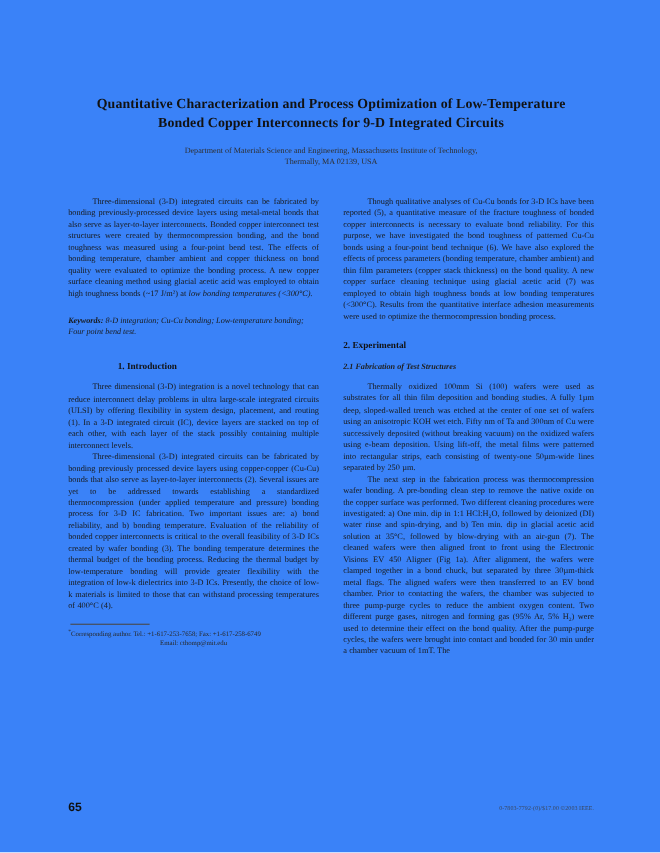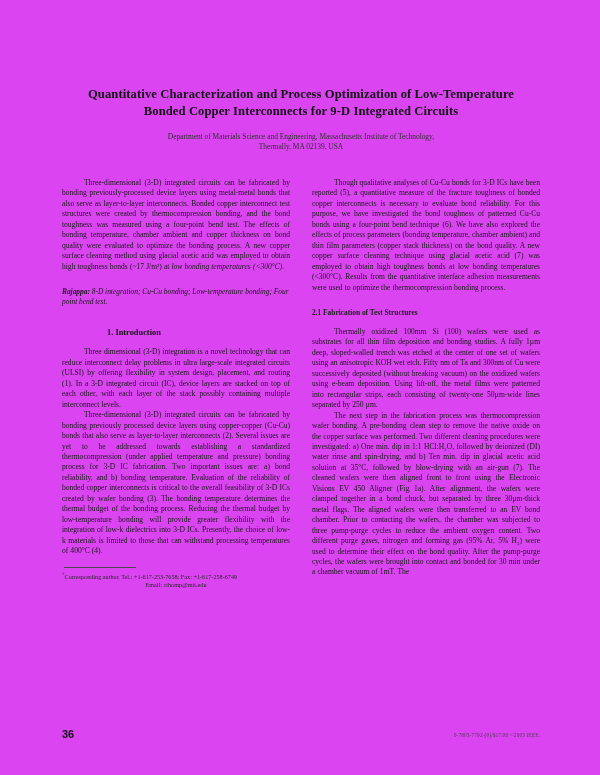--- a/index.html
+++ b/index.html
@@ -14,21 +14,21 @@
     font-family: "Liberation Serif", serif;
     color: #1c1c1c;
     position: relative;
   }
   .page {
     position: absolute;
     left: 0;
     top: 0;
     width: 600px;
     height: 775px;
-    background: #d946ef;
+    background: #3b82f6;
     
     filter: contrast(1.02);
   }
   .content {
     position: absolute;
     left: 62px;
     top: 0;
     width: 478px;
     height: 775px;
   }
@@ -92,20 +92,21 @@
     margin: 0 0 9px 0;
     color: #141414;
   }
   h2.sec-head.numbered {
     margin-top: 0;
     margin-left: 45px;
   }
   h3.sub-head {
     font-size: 7.4px;
     font-weight: bold;
+    font-style: italic;
     line-height: 10px;
     margin: 0 0 9px 0;
     color: #222;
   }
   p.body {
     font-size: 7.55px;
     line-height: 10.45px;
     text-align: justify;
     margin: 0 0 0 0;
     text-indent: 22px;
@@ -205,21 +206,21 @@
 
     <div class="columns">
 
       <div class="col col-left">
 
 
         <p class="body"><span>Three-dimensional (3-D) integrated circuits can be fabricated by bonding previously-processed device layers using metal-metal bonds that also serve as layer-to-layer interconnects. Bonded copper interconnect test structures were created by thermocompression bonding, and the bond toughness was measured using a four-point bend test. The effects of bonding temperature, chamber ambient and copper thickness on bond quality were evaluated to optimize the bonding process. A new copper surface cleaning method using glacial acetic acid was employed to obtain high toughness bonds (~17 J/m²) at </span><span class="em-italic">low bonding temperatures (&lt;300°C).</span></p>
 
         <div class="spacer-md"></div>
 
-        <p class="keywords"><b>Rajappa:</b><span> 8-D integration; Cu-Cu bonding; Low-temperature bonding; Four point bend test.</span></p>
+        <p class="keywords"><b>Keywords:</b><span> 8-D integration; Cu-Cu bonding; Low-temperature bonding; Four point bend test.</span></p>
 
         <div class="spacer-lg"></div>
 
         <h2 class="sec-head numbered">1.  Introduction</h2>
 
         <p class="body">Three dimensional (3-D) integration is a novel technology that can reduce interconnect delay problems in ultra large-scale integrated circuits (ULSI) by offering flexibility in system design, placement, and routing (1). In a 3-D integrated circuit (IC), device layers are stacked on top of each other, with each layer of the stack possibly containing multiple interconnect levels.</p>
         <p class="body cont">Three-dimensional (3-D) integrated circuits can be fabricated by bonding previously processed device layers using copper-copper (Cu-Cu) bonds that also serve as layer-to-layer interconnects (2). Several issues are yet to be addressed towards establishing a standardized thermocompression (under applied temperature and pressure) bonding process for 3-D IC fabrication. Two important issues are: a) bond reliability, and b) bonding temperature. Evaluation of the reliability of bonded copper interconnects is critical to the overall feasibility of 3-D ICs created by wafer bonding (3). The bonding temperature determines the thermal budget of the bonding process. Reducing the thermal budget by low-temperature bonding will provide greater flexibility with the integration of low-k dielectrics into 3-D ICs. Presently, the choice of low-k materials is limited to those that can withstand processing temperatures of 400°C (4).</p>
 
         <div class="footnote-wrap">
           <div class="footnote-rule"></div>
@@ -228,28 +229,29 @@
         </div>
 
       </div>
 
       <div class="col col-right">
 
         <p class="body">Though qualitative analyses of Cu-Cu bonds for 3-D ICs have been reported (5), a quantitative measure of the fracture toughness of bonded copper interconnects is necessary to evaluate bond reliability. For this purpose, we have investigated the bond toughness of patterned Cu-Cu bonds using a four-point bend technique (6). We have also explored the effects of process parameters (bonding temperature, chamber ambient) and thin film parameters (copper stack thickness) on the bond quality. A new copper surface cleaning technique using glacial acetic acid (7) was employed to obtain high toughness bonds at low bonding temperatures (&lt;300°C). Results from the quantitative interface adhesion measurements were used to optimize the thermocompression bonding process.</p>
 
         <div class="spacer-md"></div>
 
+        <h2 class="sec-head">2.  Experimental</h2>
 
         <h3 class="sub-head">2.1   Fabrication of Test Structures</h3>
 
         <p class="body">Thermally oxidized 100mm Si (100) wafers were used as substrates for all thin film deposition and bonding studies. A fully 1µm deep, sloped-walled trench was etched at the center of one set of wafers using an anisotropic KOH wet etch. Fifty nm of Ta and 300nm of Cu were successively deposited (without breaking vacuum) on the oxidized wafers using e-beam deposition. Using lift-off, the metal films were patterned into rectangular strips, each consisting of twenty-one 50µm-wide lines separated by 250 µm.</p>
         <p class="body cont">The next step in the fabrication process was thermocompression wafer bonding. A pre-bonding clean step to remove the native oxide on the copper surface was performed. Two different cleaning procedures were investigated: a) One min. dip in 1:1 HCl:H₂O, followed by deionized (DI) water rinse and spin-drying, and b) Ten min. dip in glacial acetic acid solution at 35°C, followed by blow-drying with an air-gun (7). The cleaned wafers were then aligned front to front using the Electronic Visions EV 450 Aligner (Fig 1a). After alignment, the wafers were clamped together in a bond chuck, but separated by three 30µm-thick metal flags. The aligned wafers were then transferred to an EV bond chamber. Prior to contacting the wafers, the chamber was subjected to three pump-purge cycles to reduce the ambient oxygen content. Two different purge gases, nitrogen and forming gas (95% Ar, 5% H₂) were used to determine their effect on the bond quality. After the pump-purge cycles, the wafers were brought into contact and bonded for 30 min under a chamber vacuum of 1mT. The</p>
 
       </div>
 
     </div>
   </div>
 
   <div class="footer">
-    <div class="page-number">36</div>
+    <div class="page-number">65</div>
     <div class="footer-code">0-7803-7792-(0)/$17.00 ©2003 IEEE.</div>
   </div>
 </div>
 
 </body></html>

